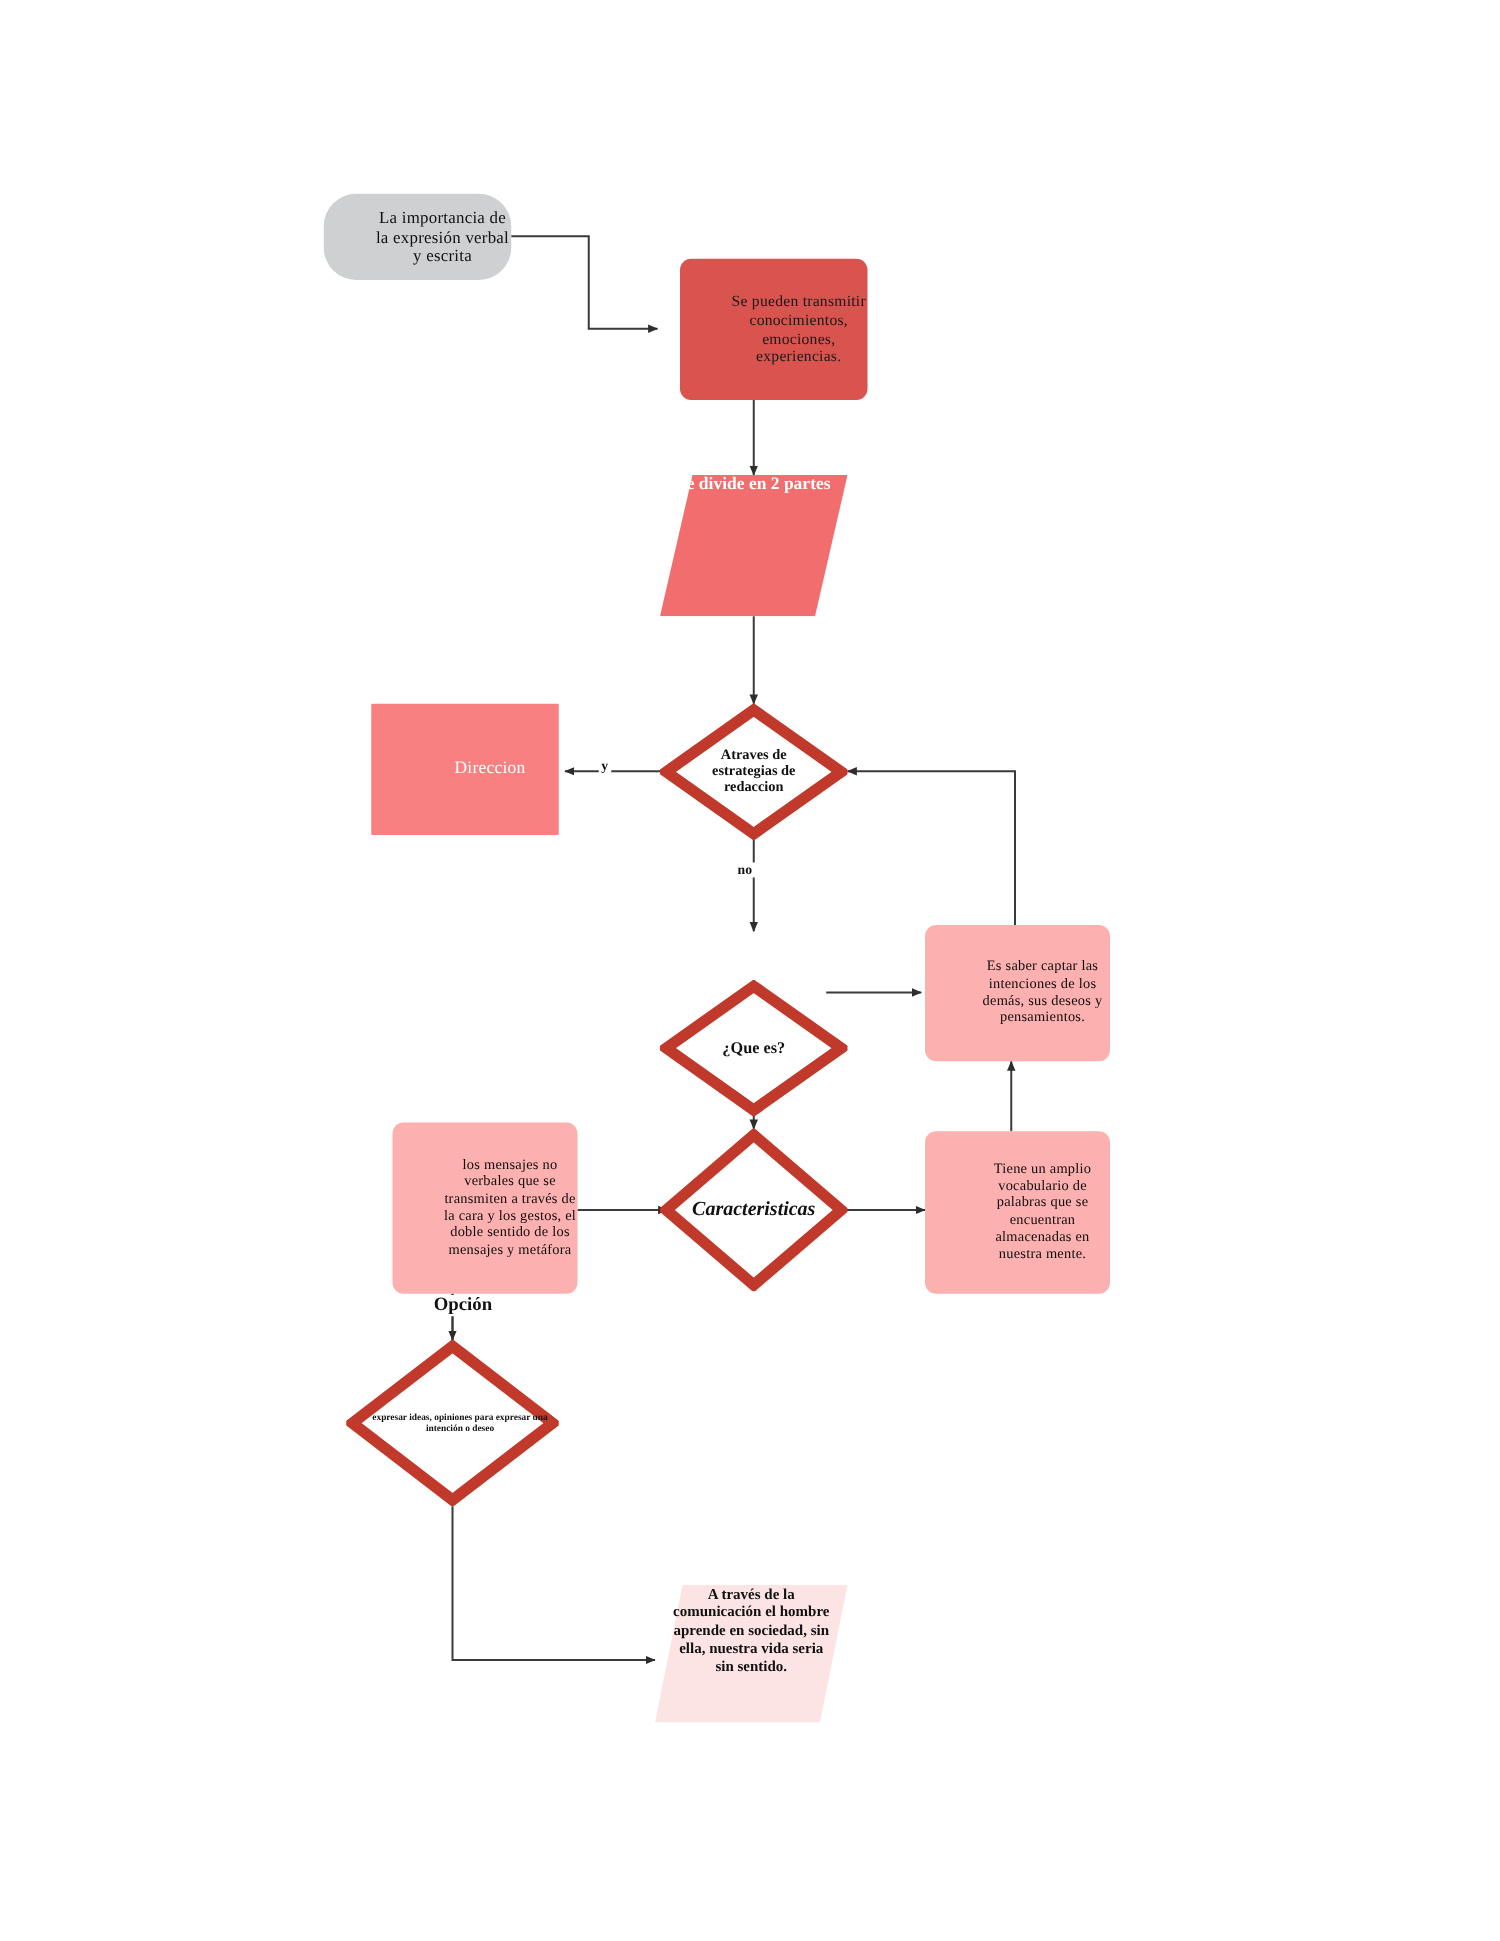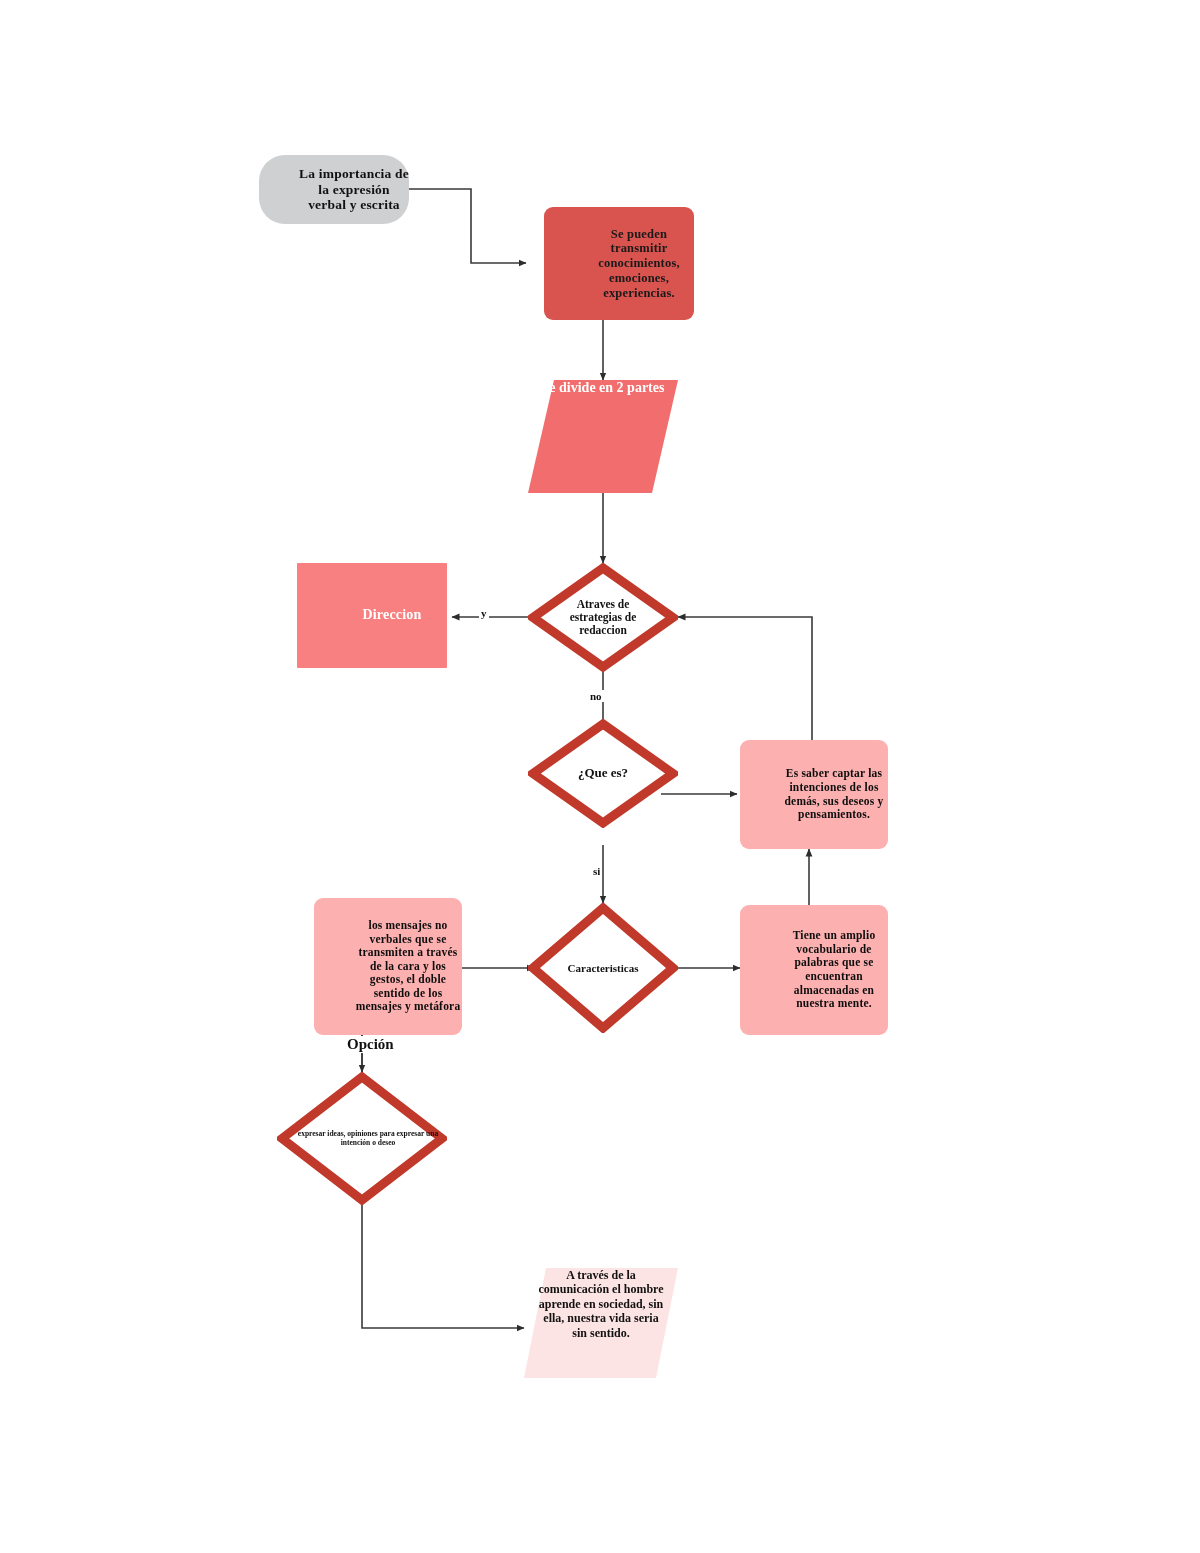--- a/index.html
+++ b/index.html
@@ -7,21 +7,21 @@
     width:1200px;height:1553px;
     background:#ffffff;
     font-family:"Liberation Serif", serif;
     position:relative;
     overflow:hidden;
   }
   #canvas{position:absolute;left:0;top:0;width:1200px;height:1553px;}
   svg#edges{position:absolute;left:0;top:0;width:1200px;height:1553px;}
 
   .node{position:absolute;box-sizing:border-box;display:flex;align-items:center;justify-content:center;text-align:center;}
-  .node .txt{display:block;width:100%;line-height:1.18;font-weight:bold;letter-spacing:.2px;padding-left:40px;}
+  .node .txt{display:block;width:100%;line-height:1.18;font-weight:normal;letter-spacing:.2px;padding-left:40px;}
 
   
   .start{
     background:#cfd0d2;border-radius:26px;color:#111;
   }
   .start .txt{font-size:13.5px;}
 
   
   .proc-strong{background:#d9534f;border-radius:9px;color:#1a1a1a;}
   .proc-strong .txt{font-size:12.5px;}
@@ -121,39 +121,39 @@
     </svg>
     <div class="label">
       <span class="txt" style="font-size:11.5px;width:96px;">Atraves de estrategias de redaccion</span>
     </div>
   </div>
 
   <div class="node proc-mid" style="left:297px;top:563px;width:150px;height:105px;">
     <span class="txt">Direccion</span>
   </div>
 
-  <div class="diamond" style="left:528px;top:719px;width:150px;height:109px;">
+  <div class="diamond" style="left:528px;top:784px;width:150px;height:109px;">
     <svg width="150" height="109" viewBox="0 0 150 109">
       <polygon points="75,5 145,54.5 75,104 5,54.5" fill="#ffffff" stroke="#c0392b" stroke-width="9"></polygon>
     </svg>
     <div class="label">
       <span class="txt" style="font-size:13px;">¿Que es?</span>
     </div>
   </div>
 
   <div class="node proc-light" style="left:740px;top:740px;width:148px;height:109px;">
     <span class="txt">Es saber captar las intenciones de los demás, sus deseos y pensamientos.</span>
   </div>
 
   <div class="diamond" style="left:528px;top:903px;width:150px;height:130px;">
     <svg width="150" height="130" viewBox="0 0 150 130">
       <polygon points="75,5 145,65 75,125 5,65" fill="#ffffff" stroke="#c0392b" stroke-width="9"></polygon>
     </svg>
     <div class="label">
-      <span class="txt" style="font-size:11px;">Caracteristicas</span>
+      <span class="txt" style="font-size:16px;font-style:italic;">Caracteristicas</span>
     </div>
   </div>
 
   <div class="node proc-light" style="left:314px;top:898px;width:148px;height:137px;justify-content:flex-end;">
     <span class="txt">los mensajes no verbales que se transmiten a través de la cara y los gestos, el doble sentido de los mensajes y metáfora</span>
   </div>
 
   <div class="node proc-light" style="left:740px;top:905px;width:148px;height:130px;">
     <span class="txt">Tiene un amplio vocabulario de palabras que se encuentran almacenadas en nuestra mente.</span>
   </div>

